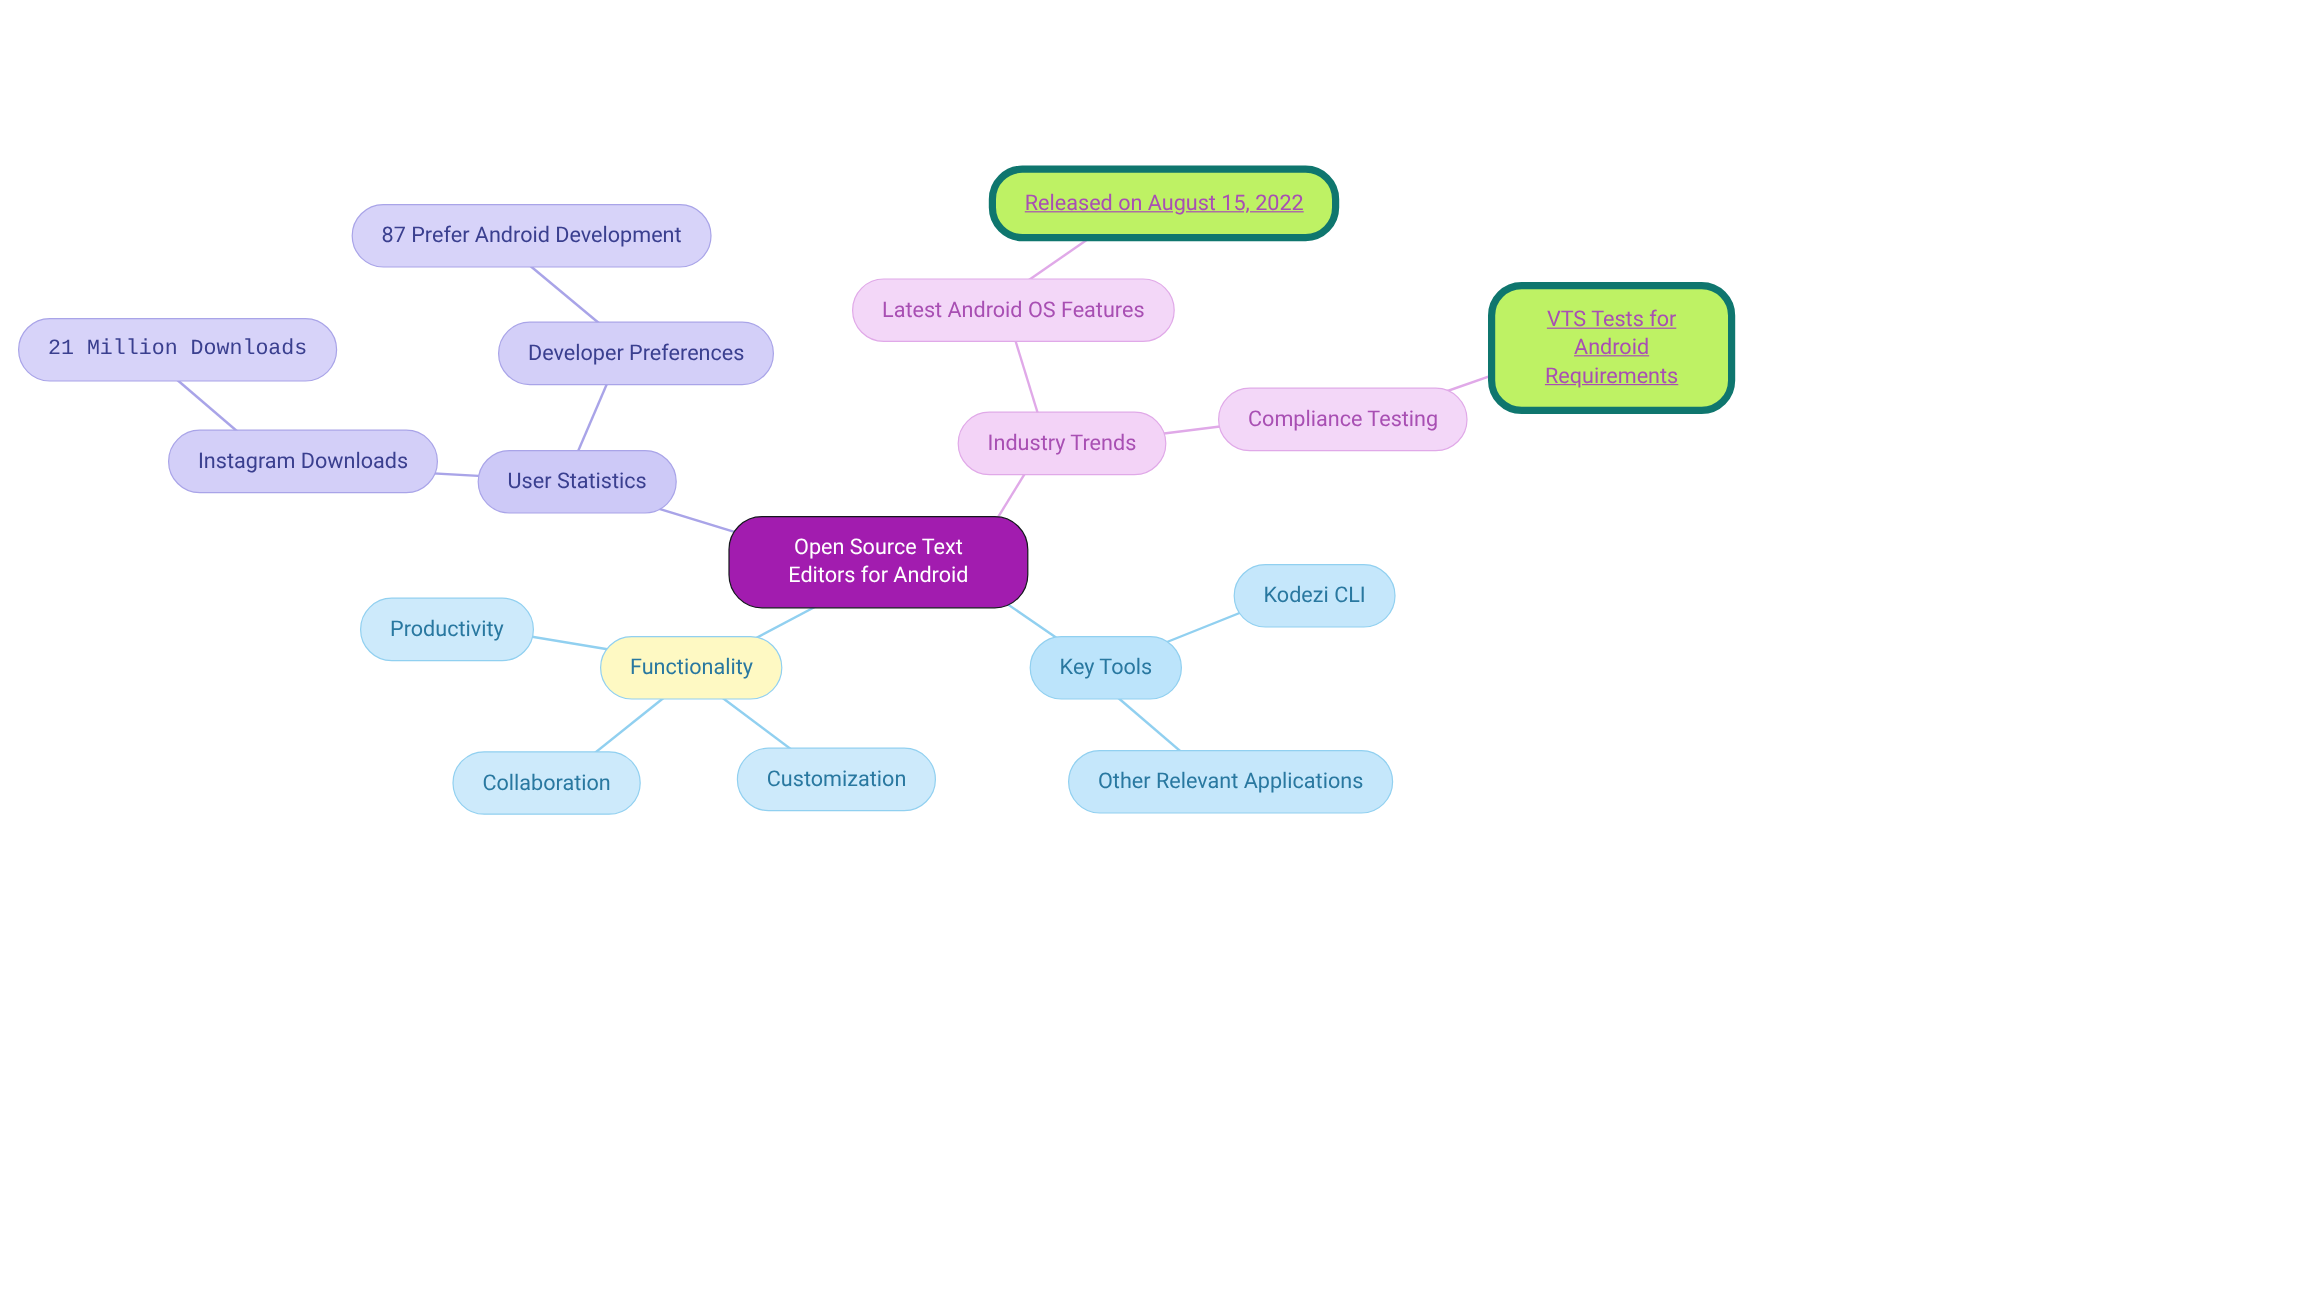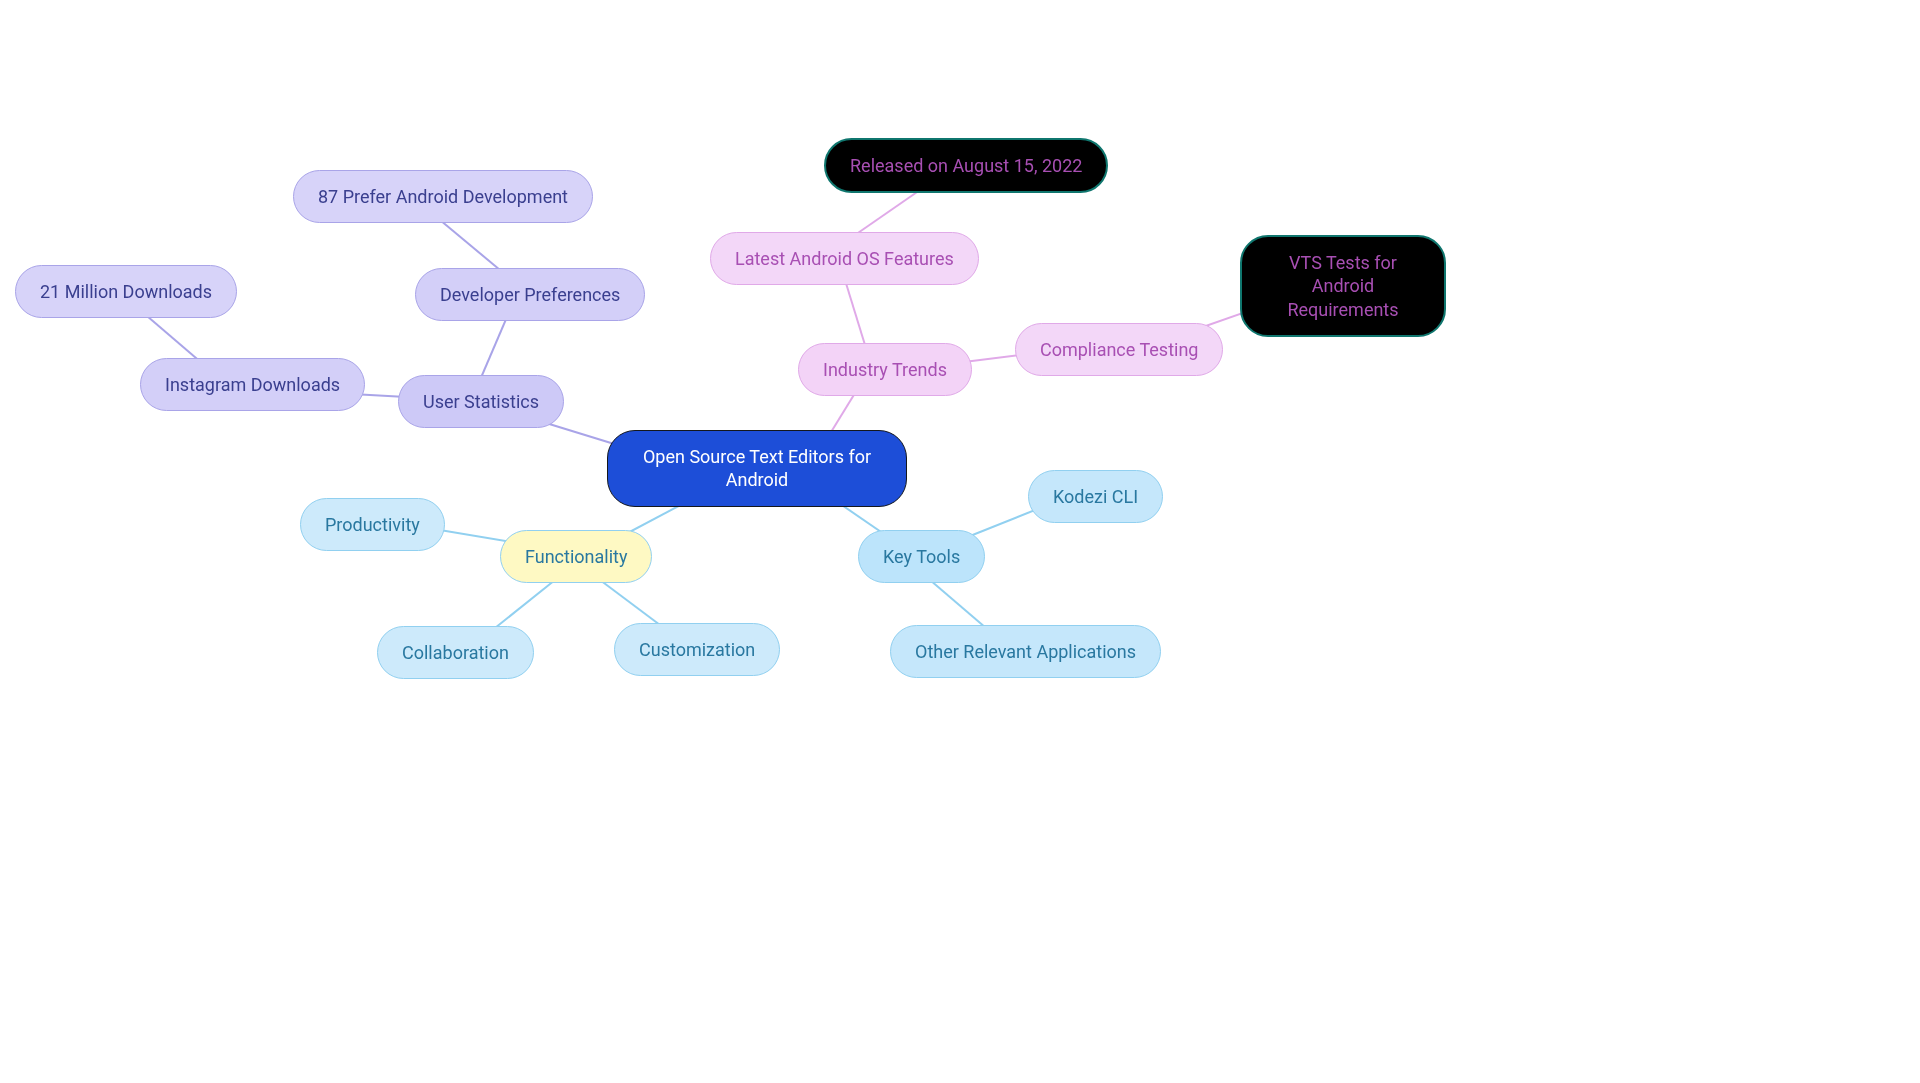--- a/index.html
+++ b/index.html
@@ -30,24 +30,24 @@
     padding: 14px 24px;
     font-size: 18px;
     text-align: center;
     display: flex;
     align-items: center;
     justify-content: center;
     box-sizing: border-box;
     line-height: 1.3;
   }
   .root {
-    background: #1d4ed8;
+    background: #a21caf;
     color: #ffffff;
     border: 1px solid #14171c;
-    width: 300px;
+    width: 250px;
     text-align: center;
   }
   .purple-main {
     background: #cdc9f7;
     color: #3a3f8f;
     border: 1px solid #a9a4e8;
   }
   .purple-sub {
     background: #d3cff8;
     color: #3a3f8f;
@@ -62,23 +62,24 @@
     background: #f3d3f7;
     color: #a84fb3;
     border: 1px solid #e0a9e8;
   }
   .pink-sub {
     background: #f3d7f8;
     color: #a84fb3;
     border: 1px solid #e0a9e8;
   }
   .pink-leaf {
-    background: #000000;
+    background: #bef264;
     color: #a84fb3;
-    border: 2px solid #0f766e;
+    border: 6px solid #0f766e;
+    text-decoration: underline;
   }
   .blue-main {
     background: #bce4fb;
     color: #2978a0;
     border: 1px solid #91d0f0;
   }
   .blue-sub {
     background: #c5e7fb;
     color: #2978a0;
     border: 1px solid #91d0f0;
@@ -139,21 +140,21 @@
   <div class="node root" style="left:607px; top:430px;">
     <span>Open Source Text Editors for Android</span>
   </div>
 
   <div class="node purple-main" style="left:398px; top:375px;">
     <span>User Statistics</span>
   </div>
   <div class="node purple-sub" style="left:140px; top:358px;">
     <span>Instagram Downloads</span>
   </div>
-  <div class="node purple-leaf" style="left:15px; top:265px;">
+  <div class="node purple-leaf" style="left:15px; top:265px;font-family:Liberation Mono, monospace;">
     <span>21 Million Downloads</span>
   </div>
   <div class="node purple-sub" style="left:415px; top:268px;">
     <span>Developer Preferences</span>
   </div>
   <div class="node purple-leaf" style="left:293px; top:170px;">
     <span>87 Prefer Android Development</span>
   </div>
 
   <div class="node pink-main" style="left:798px; top:343px;">

